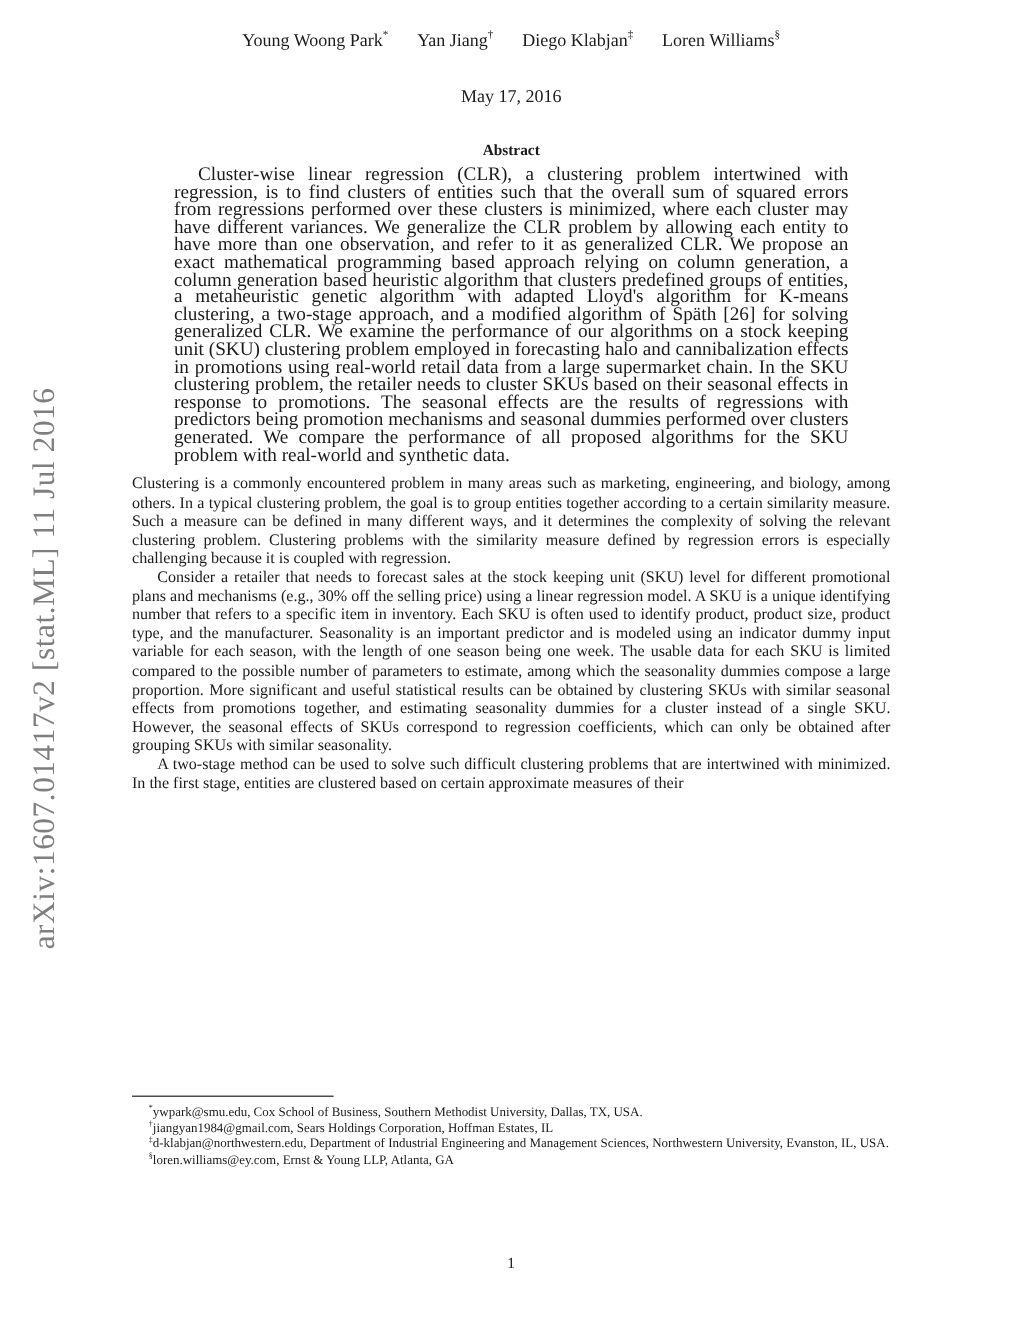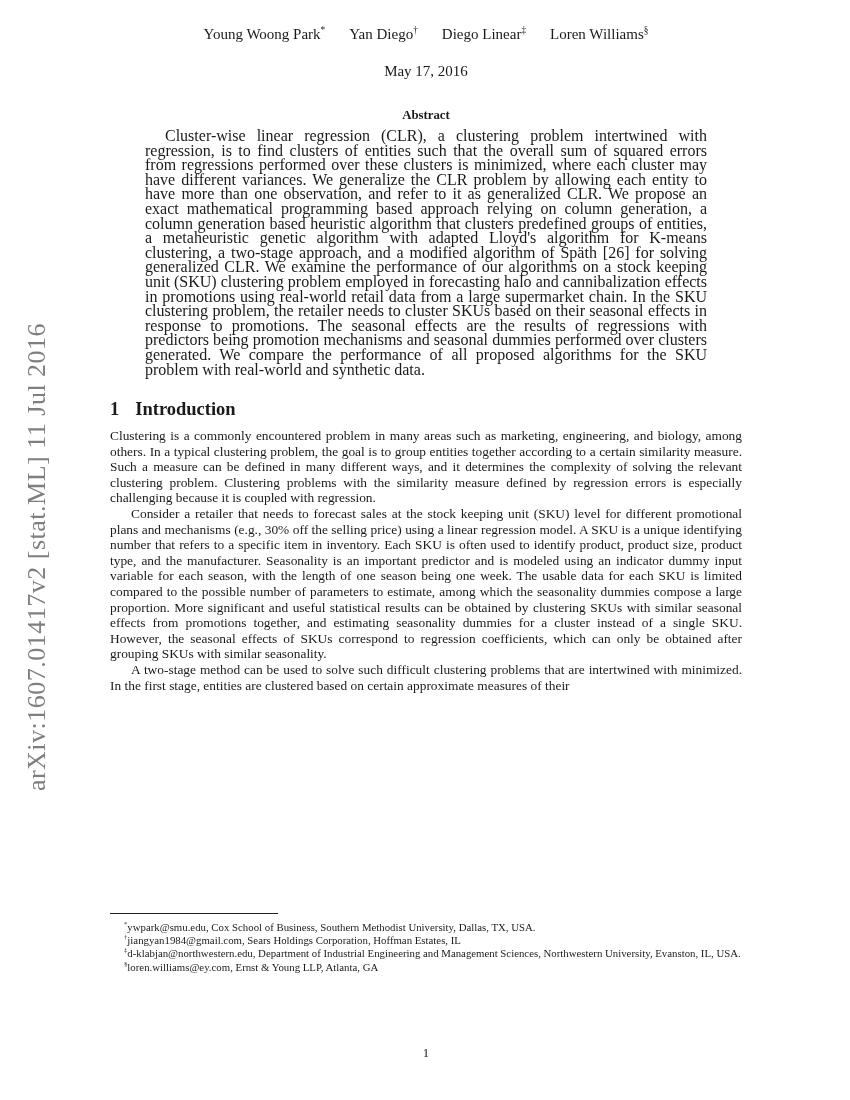--- a/index.html
+++ b/index.html
@@ -44,21 +44,21 @@
     justify-content: center;
     gap: 24px;
     font-size: 15px;
   }
   sup.fnmark {
     font-size: 0.62em;
     vertical-align: super;
     line-height: 0;
   }
   .date {
-    margin-top: 20px;
+    margin-top: 30px;
     text-align: center;
     font-size: 15px;
   }
   .abstract-heading {
     margin-top: 28px;
     text-align: center;
     font-weight: bold;
     font-size: 12.8px;
   }
   .abstract-text {
@@ -116,33 +116,32 @@
 
 <div class="page">
 
   <div class="watermark">arXiv:1607.01417v2 [stat.ML] 11 Jul 2016</div>
 
   <div class="content">
 
 
     <div class="authors">
       <span class="author"><span>Young Woong Park</span><sup class="fnmark">*</sup></span>
-      <span class="author"><span>Yan Diego</span><sup class="fnmark">†</sup></span>
-      <span class="author"><span>Diego Linear</span><sup class="fnmark">‡</sup></span>
+      <span class="author"><span>Yan Jiang</span><sup class="fnmark">†</sup></span>
+      <span class="author"><span>Diego Klabjan</span><sup class="fnmark">‡</sup></span>
       <span class="author"><span>Loren Williams</span><sup class="fnmark">§</sup></span>
     </div>
 
     <div class="date">May 17, 2016</div>
 
     <div class="abstract">
       <div class="abstract-heading">Abstract</div>
       <p class="abstract-text">Cluster-wise linear regression (CLR), a clustering problem intertwined with regression, is to find clusters of entities such that the overall sum of squared errors from regressions performed over these clusters is minimized, where each cluster may have different variances. We generalize the CLR problem by allowing each entity to have more than one observation, and refer to it as generalized CLR. We propose an exact mathematical programming based approach relying on column generation, a column generation based heuristic algorithm that clusters predefined groups of entities, a metaheuristic genetic algorithm with adapted Lloyd's algorithm for K-means clustering, a two-stage approach, and a modified algorithm of Späth [26] for solving generalized CLR. We examine the performance of our algorithms on a stock keeping unit (SKU) clustering problem employed in forecasting halo and cannibalization effects in promotions using real-world retail data from a large supermarket chain. In the SKU clustering problem, the retailer needs to cluster SKUs based on their seasonal effects in response to promotions. The seasonal effects are the results of regressions with predictors being promotion mechanisms and seasonal dummies performed over clusters generated. We compare the performance of all proposed algorithms for the SKU problem with real-world and synthetic data.</p>
     </div>
 
-    <h2 class="section-heading"><span class="section-number">1</span><span>Introduction</span></h2>
 
     <p class="body-par first">Clustering is a commonly encountered problem in many areas such as marketing, engineering, and biology, among others. In a typical clustering problem, the goal is to group entities together according to a certain similarity measure. Such a measure can be defined in many different ways, and it determines the complexity of solving the relevant clustering problem. Clustering problems with the similarity measure defined by regression errors is especially challenging because it is coupled with regression.</p>
     <p class="body-par">Consider a retailer that needs to forecast sales at the stock keeping unit (SKU) level for different promotional plans and mechanisms (e.g., 30% off the selling price) using a linear regression model. A SKU is a unique identifying number that refers to a specific item in inventory. Each SKU is often used to identify product, product size, product type, and the manufacturer. Seasonality is an important predictor and is modeled using an indicator dummy input variable for each season, with the length of one season being one week. The usable data for each SKU is limited compared to the possible number of parameters to estimate, among which the seasonality dummies compose a large proportion. More significant and useful statistical results can be obtained by clustering SKUs with similar seasonal effects from promotions together, and estimating seasonality dummies for a cluster instead of a single SKU. However, the seasonal effects of SKUs correspond to regression coefficients, which can only be obtained after grouping SKUs with similar seasonality.</p>
     <p class="body-par">A two-stage method can be used to solve such difficult clustering problems that are intertwined with minimized. In the first stage, entities are clustered based on certain approximate measures of their</p>
 
   </div>
 
   <div class="footnotes">
     <div class="footnote-rule"></div>
     <p class="footnote"><sup class="fnmark">*</sup><span>ywpark@smu.edu, Cox School of Business, Southern Methodist University, Dallas, TX, USA.</span></p>

